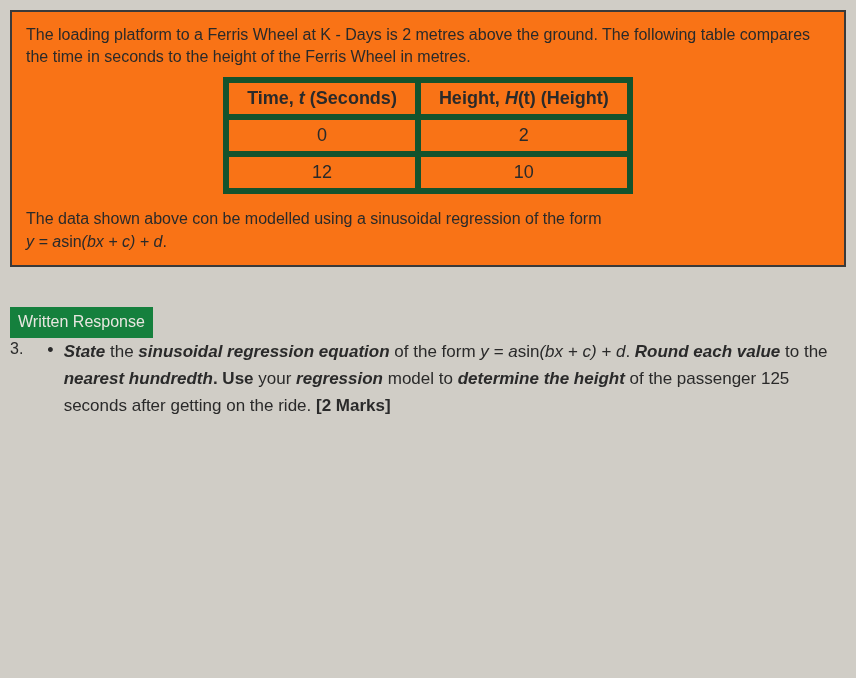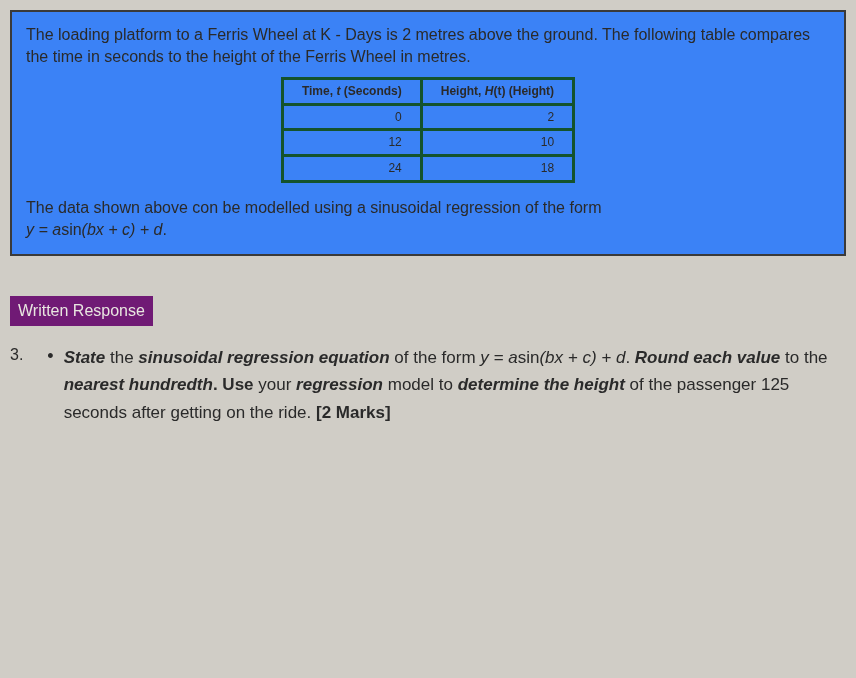--- a/index.html
+++ b/index.html
@@ -13,52 +13,51 @@
       font-family: Arial, sans-serif;
       background-color: #d0cdc6;
       color: #2a2a2a;
       font-size: 16px;
       line-height: 1.4;
       padding: 10px;
     }
     .main-box {
       border: 2px solid #3a3a3a;
       padding: 12px 14px;
-      background-color: #3b82f6;
+      background-color: #f97316;
     }
     .intro-text {
       margin-bottom: 8px;
     }
     .data-table {
       border-collapse: collapse;
       margin: 0 auto 14px auto;
     }
     .data-table th, .data-table td {
-      border: 3px solid #14532d;
+      border: 6px solid #14532d;
       padding: 3px 18px;
-      text-align: right;
-      font-size: 12px;
+      text-align: center;
+      font-size: 18px;
       font-weight: normal;
     }
     .data-table th {
       font-weight: bold;
     }
     .italic { font-style: italic; }
     .bold { font-weight: bold; }
     .model-text {
       margin-top: 8px;
     }
     .written-response-label {
       display: inline-block;
-      background-color: #701a75;
+      background-color: #15803d;
       color: #e8e6e0;
       padding: 4px 8px;
       font-size: 16px;
       margin-top: 40px;
-      margin-bottom: 18px;
     }
     .question-row {
       display: flex;
       align-items: flex-start;
       gap: 24px;
     }
     .question-number {
       flex: 0 0 auto;
       font-size: 16px;
     }
@@ -98,24 +97,20 @@
     </thead>
     <tbody>
       <tr>
         <td>0</td>
         <td>2</td>
       </tr>
       <tr>
         <td>12</td>
         <td>10</td>
       </tr>
-      <tr>
-        <td>24</td>
-        <td>18</td>
-      </tr>
     </tbody>
   </table>
 
   <p class="model-text">
     <span>The data shown above con be modelled using a sinusoidal regression of the form</span><br>
     <span class="italic">y = a</span><span>sin</span><span class="italic">(bx + c) + d</span><span>.</span>
   </p>
 </div>
 
 <div class="written-response-label">Written Response</div>

